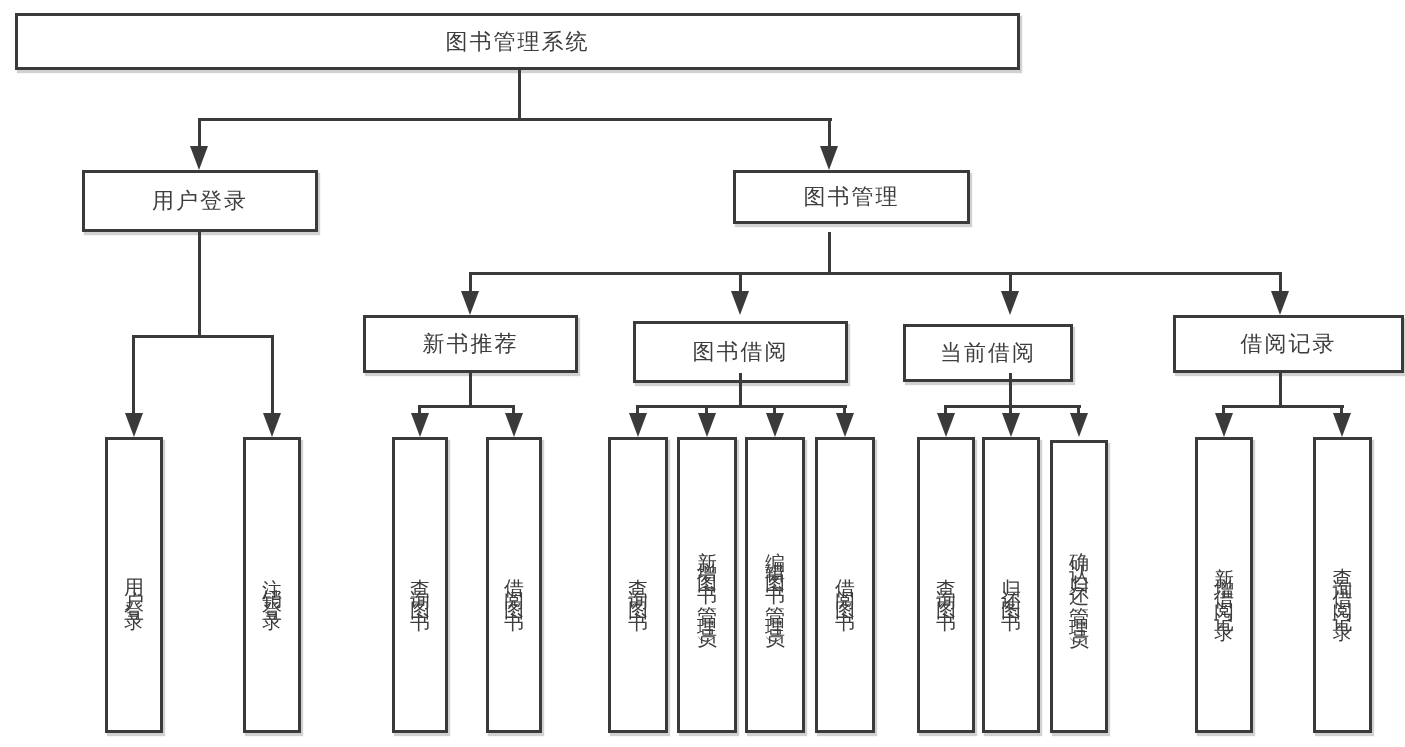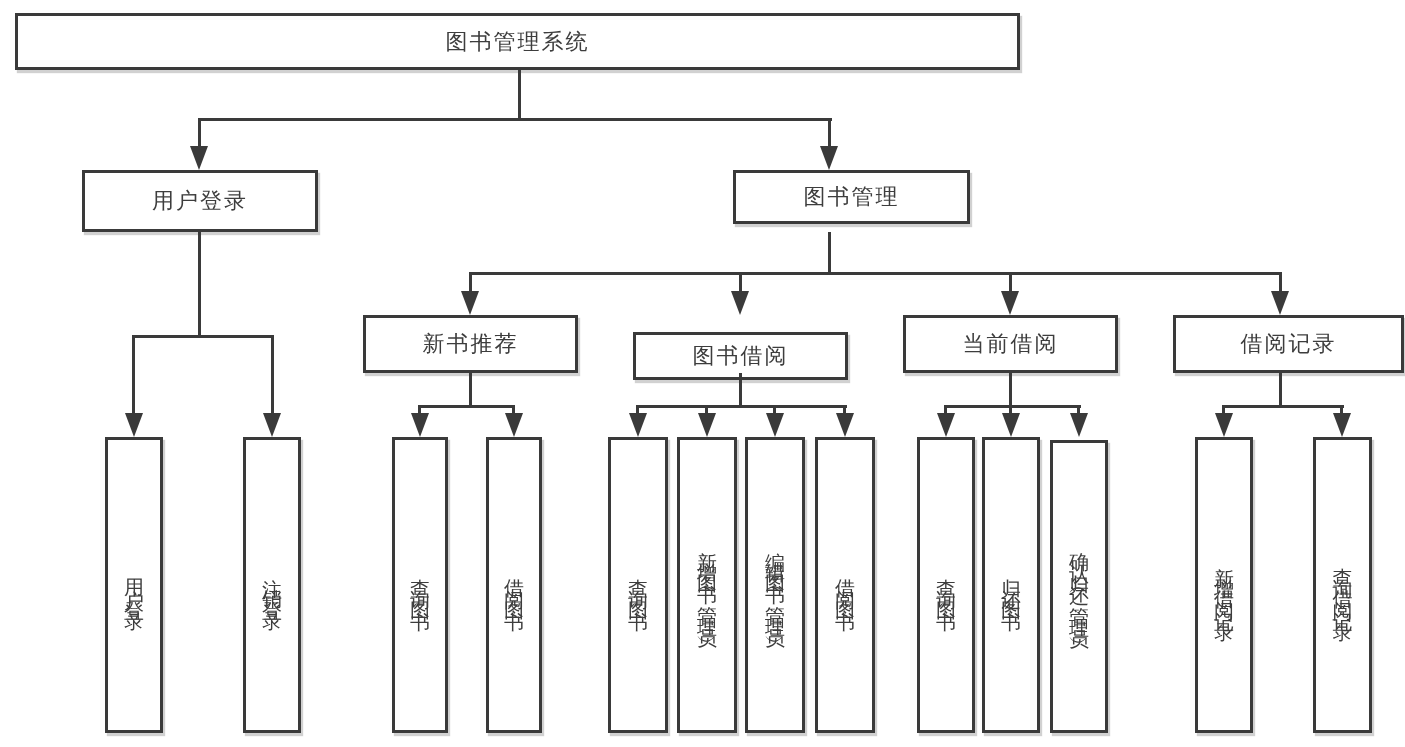--- a/index.html
+++ b/index.html
@@ -68,24 +68,24 @@
   <div class="vline" style="left:739px;top:272px;height:22px"></div>
   <div class="arrow" style="left:731px;top:291px"></div>
   <div class="vline" style="left:1009px;top:272px;height:22px"></div>
   <div class="arrow" style="left:1001px;top:291px"></div>
   <div class="vline" style="left:1279px;top:272px;height:22px"></div>
   <div class="arrow" style="left:1271px;top:291px"></div>
 
   <div class="box hbox" style="left:363px;top:315px;width:215px;height:58px">
     <span>新书推荐</span>
   </div>
-  <div class="box hbox" style="left:633px;top:332px;width:215px;height:48px">
+  <div class="box hbox" style="left:633px;top:321px;width:215px;height:62px">
     <span>图书借阅</span>
   </div>
-  <div class="box hbox" style="left:903px;top:315px;width:215px;height:58px">
+  <div class="box hbox" style="left:903px;top:324px;width:170px;height:58px">
     <span>当前借阅</span>
   </div>
   <div class="box hbox" style="left:1173px;top:315px;width:231px;height:58px">
     <span>借阅记录</span>
   </div>
 
   <div class="vline" style="left:469px;top:373px;height:34px"></div>
   <div class="hline" style="left:419px;top:405px;width:96px"></div>
   <div class="vline" style="left:418px;top:405px;height:11px"></div>
   <div class="arrow" style="left:411px;top:413px"></div>

